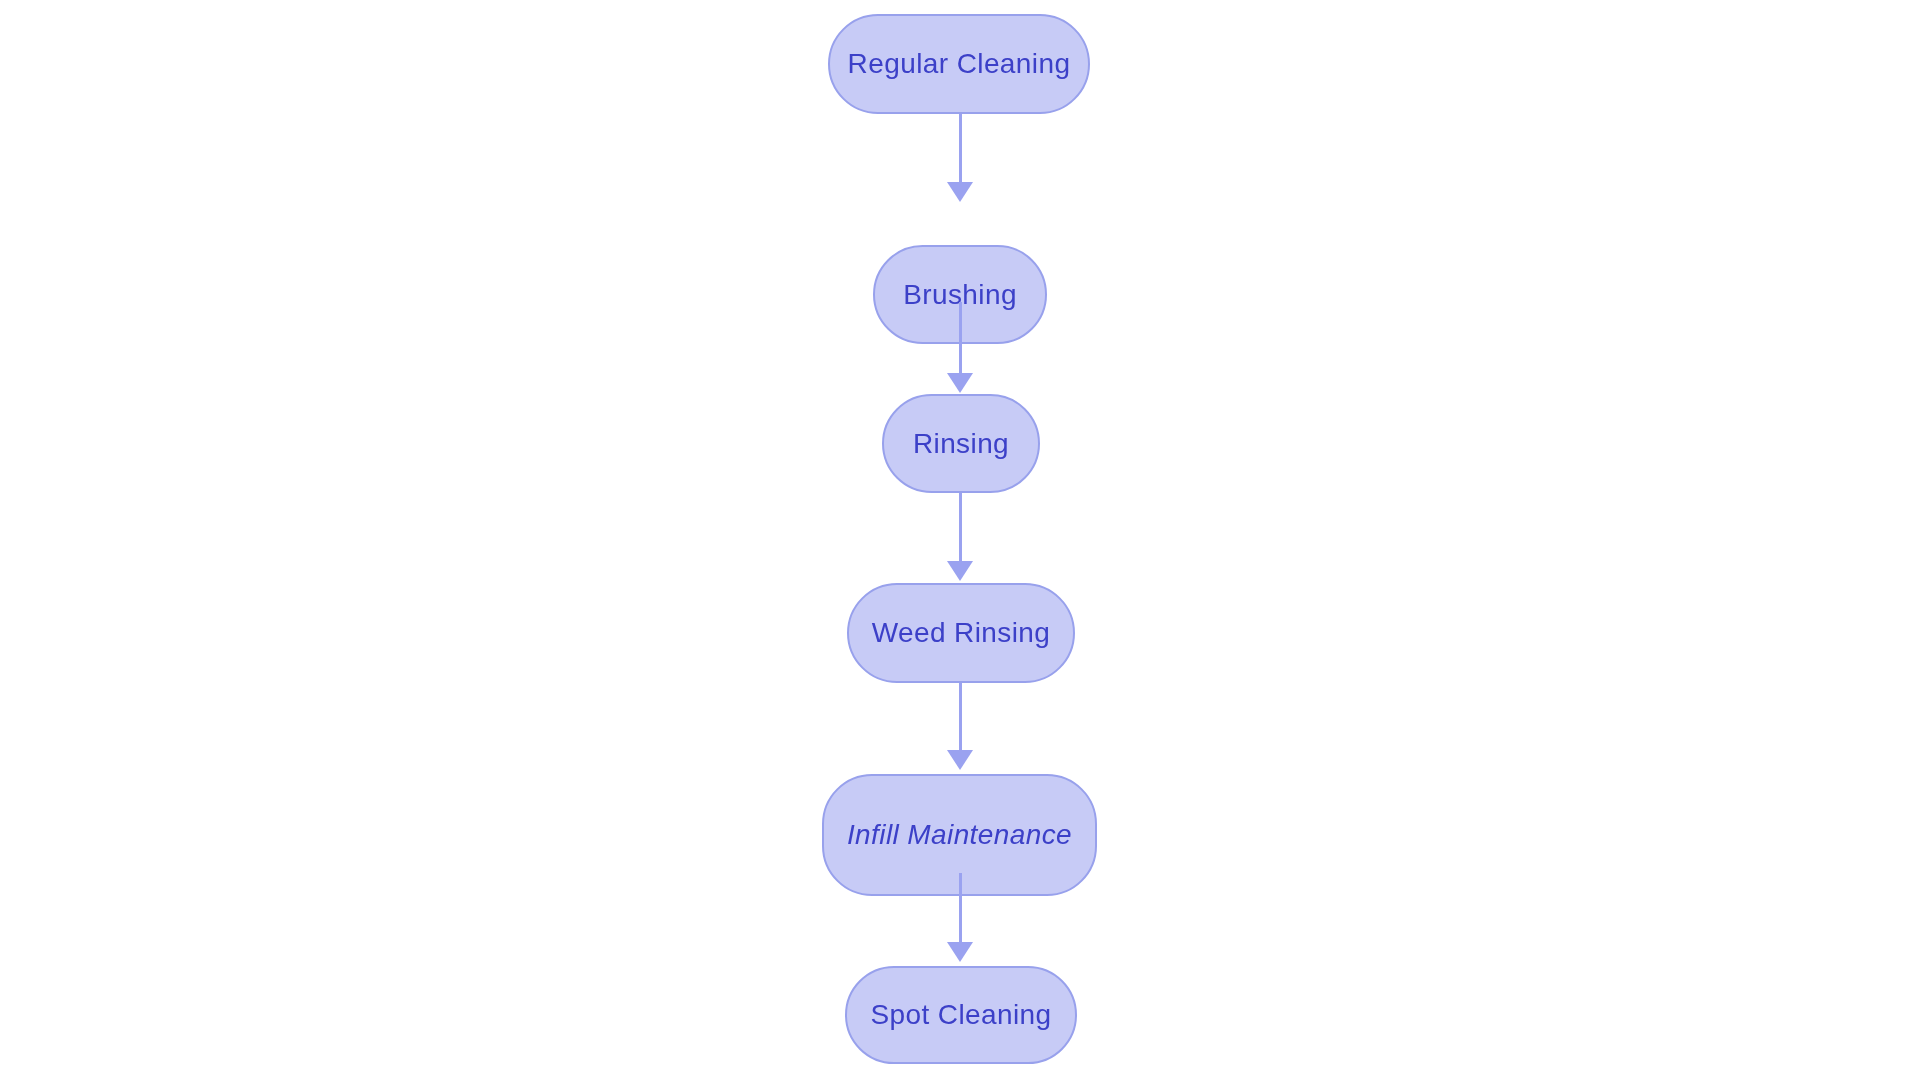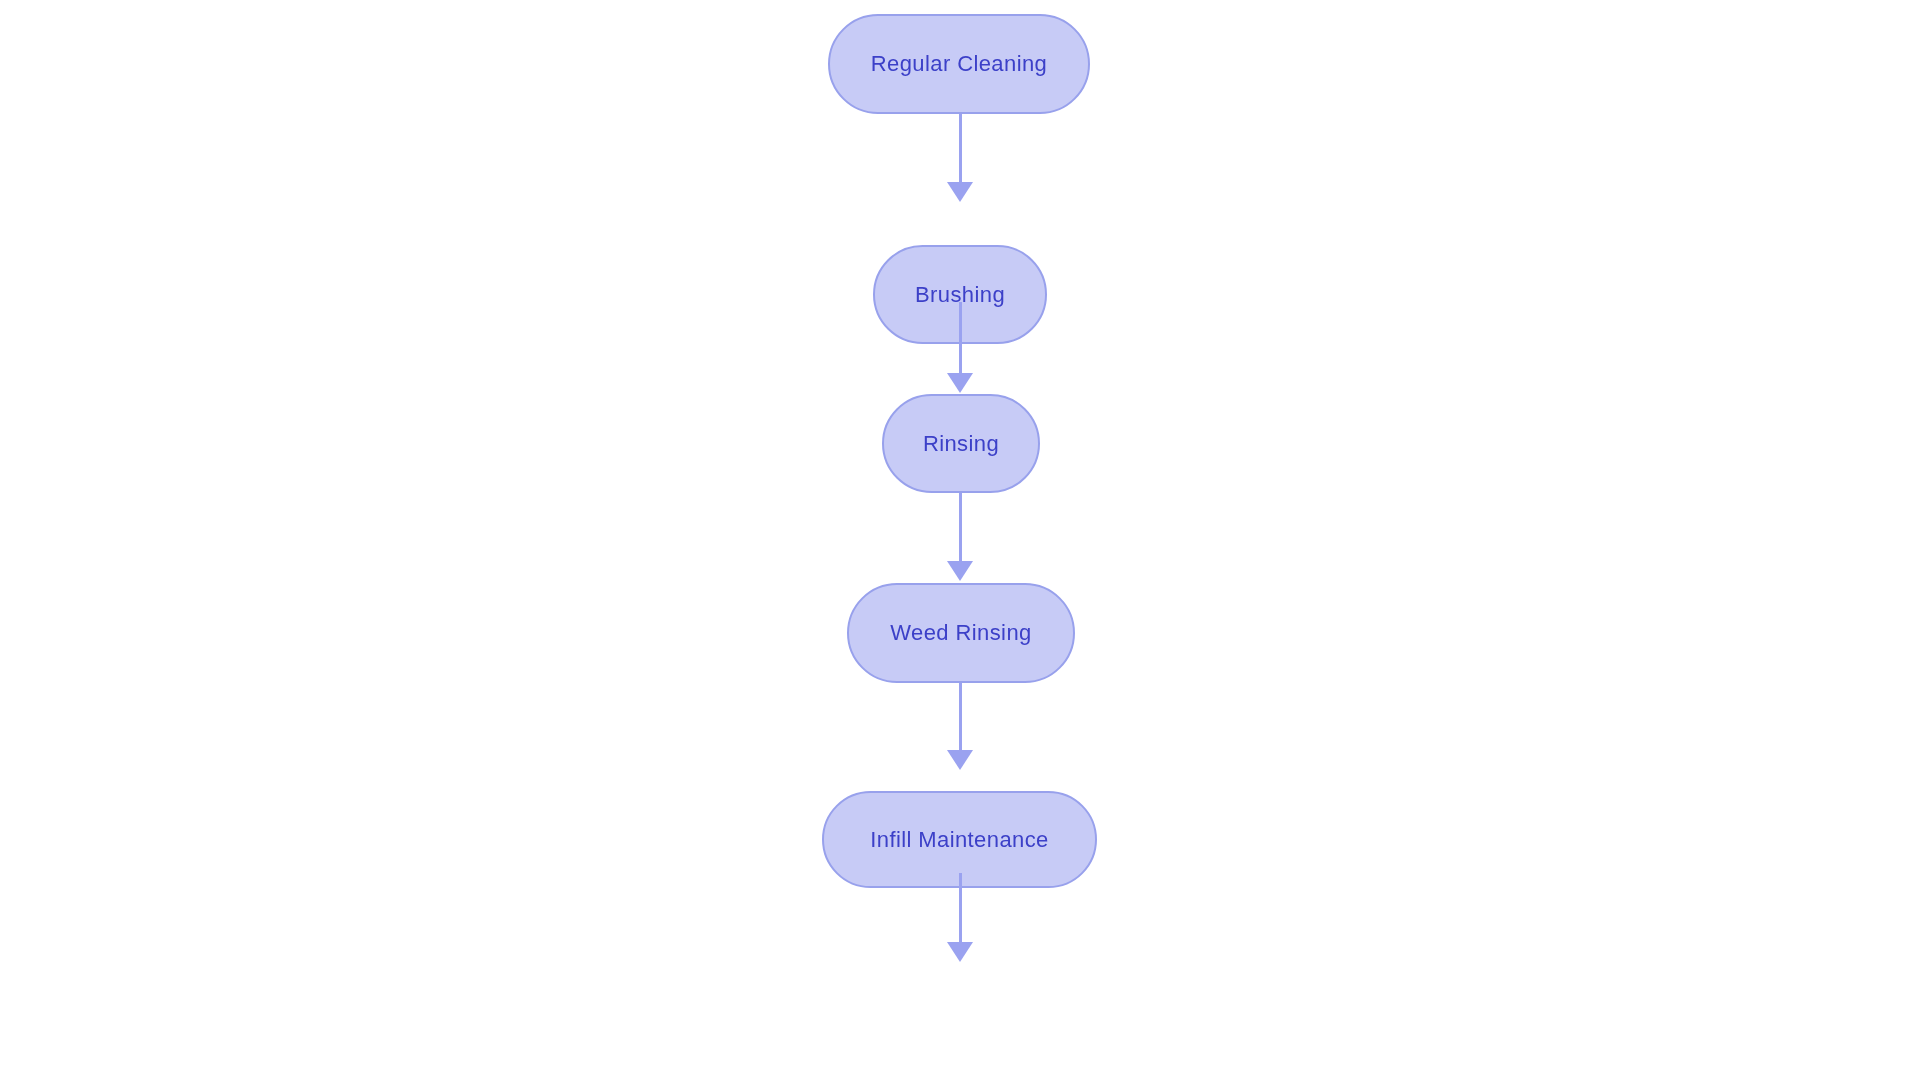--- a/index.html
+++ b/index.html
@@ -20,30 +20,30 @@
     box-sizing: border-box;
     background: #c7cbf6;
     border: 2px solid #98a1ec;
     border-radius: 50px;
     display: flex;
     align-items: center;
     justify-content: center;
   }
   .node .label {
     color: #3c40c8;
-    font-size: 22px;
+    font-size: 28px;
     letter-spacing: 0.4px;
     white-space: nowrap;
     line-height: 1;
   }
   .n0 { left: 828px; top: 14px;  width: 262px; height: 100px; }
   .n1 { left: 873px; top: 203px; width: 174px; height: 99px; margin-top: 42px;  }
   .n2 { left: 882px; top: 394px; width: 158px; height: 99px;  }
   .n3 { left: 847px; top: 583px; width: 228px; height: 100px; }
-  .n4 { left: 822px; top: 791px; width: 275px; height: 97px;  }
+  .n4 { left: 822px; top: 774px; width: 275px; height: 122px; font-style: italic;  }
   .n5 { left: 845px; top: 966px; width: 232px; height: 98px;  }
 
   .arrow {
     position: absolute;
     left: 947px;            
     width: 26px;
     display: flex;
     flex-direction: column;
     align-items: center;
   }
@@ -108,14 +108,17 @@
 
   <div class="node n4">
     <span class="label">Infill Maintenance</span>
   </div>
 
   <div class="arrow a4">
     <div class="line"></div>
     <div class="head"></div>
   </div>
 
+  <div class="node n5">
+    <span class="label">Spot Cleaning</span>
+  </div>
 
 </div>
 
 </body></html>

